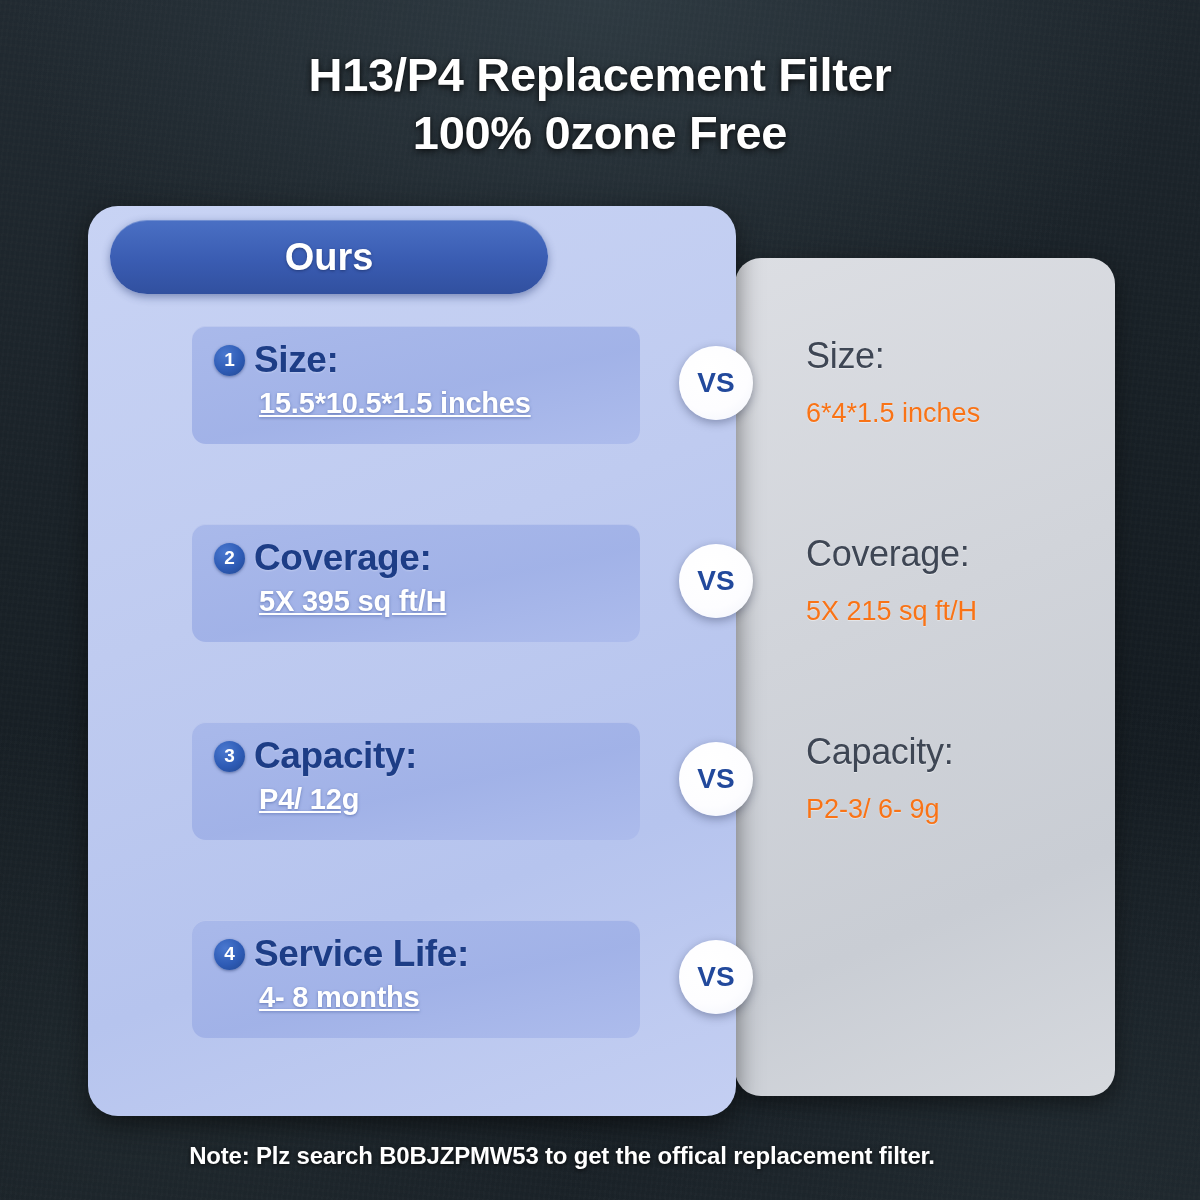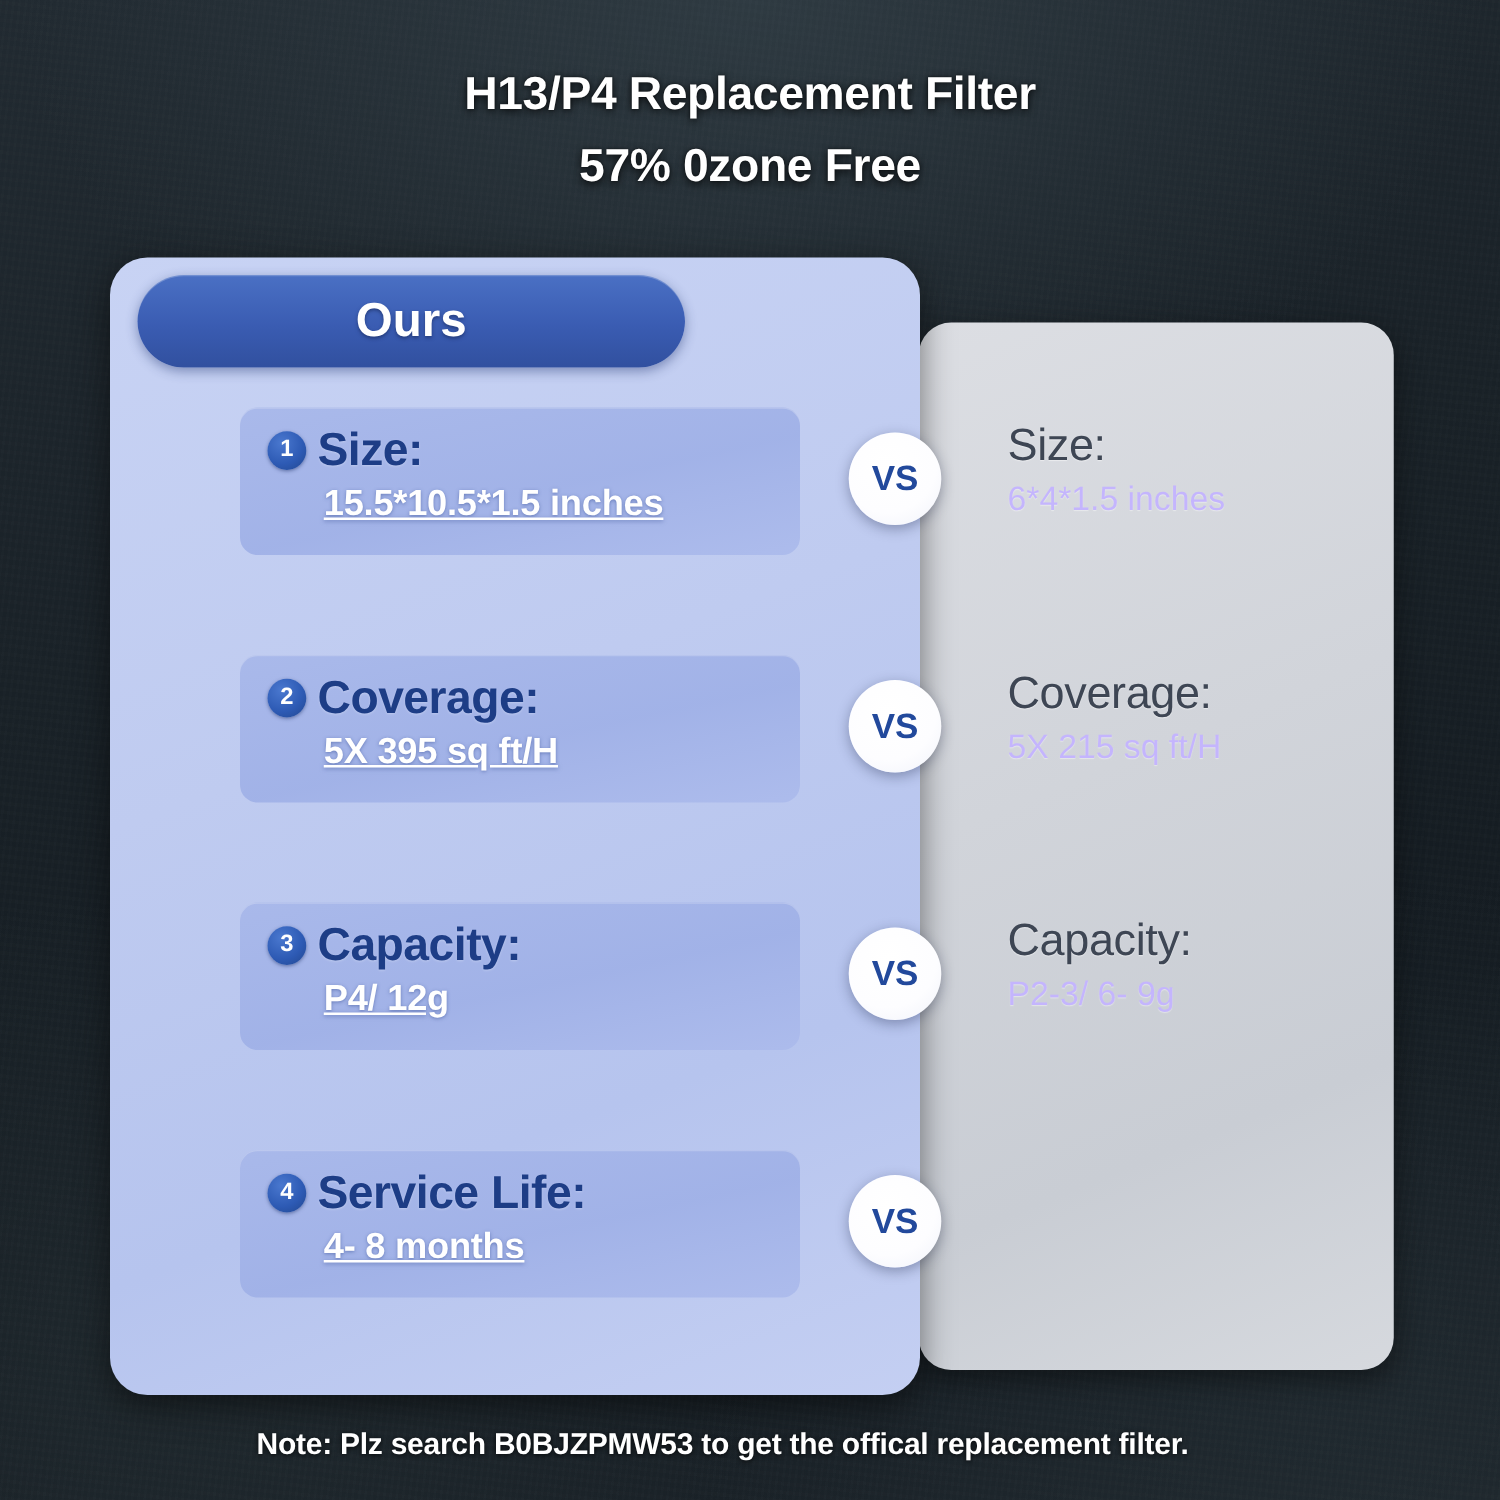--- a/index.html
+++ b/index.html
@@ -41,21 +41,21 @@
     position: absolute;
     top: 46px;
     left: 0;
     width: 1200px;
     text-align: center;
     z-index: 40;
   }
   .title-line {
     color: #ffffff;
     font-weight: bold;
-    font-size: 37px;
+    font-size: 47px;
     line-height: 58px;
     letter-spacing: -0.3px;
     text-shadow: 0 2px 7px rgba(0,0,0,0.75), 0 0 2px rgba(0,0,0,0.6);
   }
 
   
   .compare-area {
     position: absolute;
     top: 198px;
     left: 0;
@@ -195,51 +195,51 @@
   }
   .others-label {
     color: #3e4654;
     font-size: 36px;
     font-weight: normal;
     letter-spacing: -0.3px;
     line-height: 44px;
     text-shadow: 0 1px 1px rgba(255,255,255,0.5);
   }
   .others-value {
-    color: #c4b5fd;
+    color: #f97316;
     font-size: 27px;
     font-weight: normal;
     line-height: 36px;
-    margin-top: 3px;
+    margin-top: 17px;
     text-shadow: 0 1px 1px rgba(255,255,255,0.45);
   }
 
   
   .footer-note {
     position: absolute;
-    left: 16px;
+    left: 0;
     top: 1142px;
     width: 1124px;
     text-align: center;
     color: #ffffff;
     font-size: 24px;
     font-weight: bold;
     letter-spacing: -0.2px;
     text-shadow: 0 1px 4px rgba(0,0,0,0.8);
     z-index: 40;
   }
 </style>
 </head>
 <body>
 
 <div class="backdrop"></div>
 
 <div class="title-block">
   <div class="title-line">H13/P4 Replacement Filter</div>
-  <div class="title-line">57% 0zone Free</div>
+  <div class="title-line">100% 0zone Free</div>
 </div>
 
 <div class="compare-area">
 
   <div class="others-panel"></div>
   <div class="ours-panel"></div>
 
   <div class="pill pill-ours">Ours</div>
 
   <div class="row" style="top:128px;">

